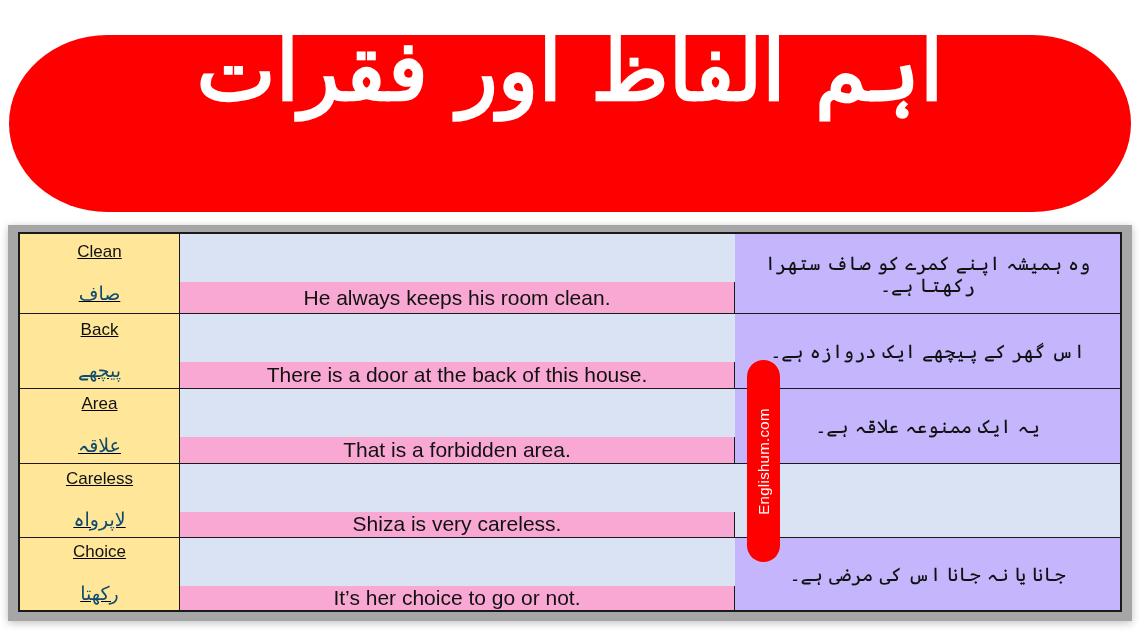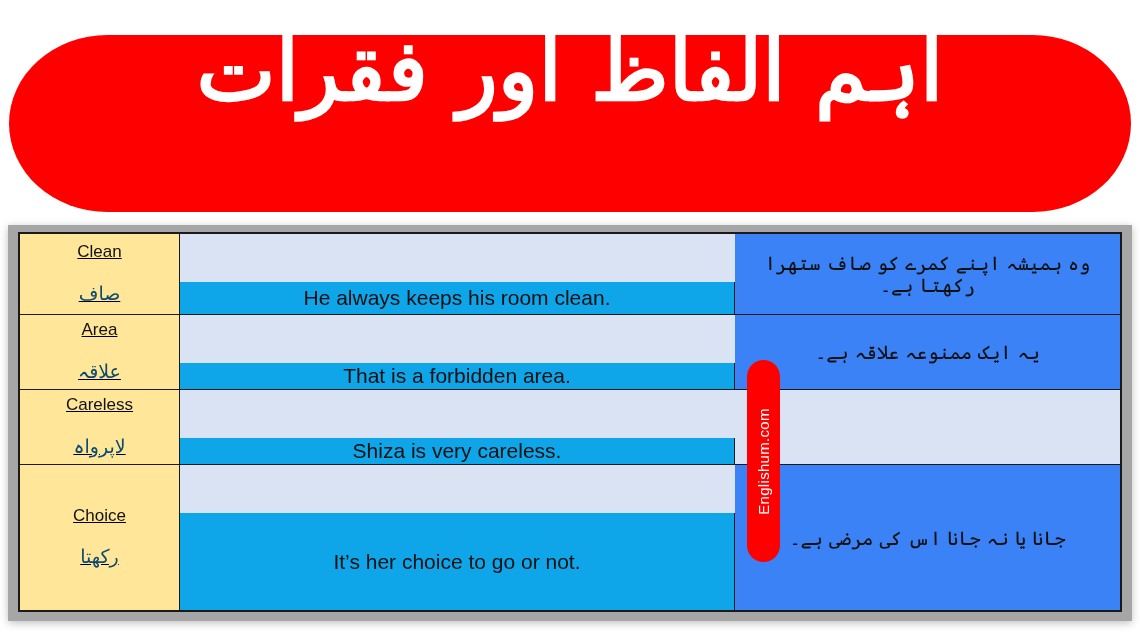--- a/index.html
+++ b/index.html
@@ -5,22 +5,22 @@
   html, body { margin:0; padding:0; }
   body { width:1140px; height:641px; background:#ffffff; position:relative; overflow:hidden; font-family:"Liberation Sans", sans-serif; }
   .banner { position:absolute; left:9px; top:35px; width:1122px; height:177px; background:#ff0000; border-radius:100px / 90px; display:flex; align-items:flex-start; justify-content:center; }
   .banner-title { color:#ffffff; font-family:"DejaVu Serif", serif; font-size:84px; font-weight:bold; direction:rtl; line-height:1; margin-top:-6px; }
   .frame { position:absolute; left:8px; top:225px; width:1124px; height:396px; background:#a6a6a6; box-shadow:0 2px 8px rgba(0,0,0,0.25); }
   .table { position:absolute; left:18px; top:232px; width:1104px; height:380px; border:2px solid #1a1a1a; box-sizing:border-box; display:flex; flex-direction:column; background:#dae3f3; }
   .row { display:flex; border-bottom:1.5px solid #1a1a1a; box-sizing:border-box; }
   .row:last-child { border-bottom:none;justify-content:space-between; }
   .cell { box-sizing:border-box; display:flex; align-items:center; justify-content:center; text-align:center; }
   .c-word { width:160px; background:#ffe699; border-right:1.5px solid #1a1a1a; flex-direction:column; gap:18px;text-decoration:underline; }
-  .c-en { width:555px; background:#0ea5e9; border-right:1.5px solid #1a1a1a; font-size:21px; color:#111;margin-top:48px; }
-  .c-ur { flex:1; background:#3b82f6; font-family:"DejaVu Serif", serif; font-size:19px; direction:rtl; color:#111; }
+  .c-en { width:555px; background:#f9a8d4; border-right:1.5px solid #1a1a1a; font-size:21px; color:#111;margin-top:48px; }
+  .c-ur { flex:1; background:#c4b5fd; font-family:"DejaVu Serif", serif; font-size:19px; direction:rtl; color:#111; }
   .word-en { font-size:17px; color:#111; line-height:1.2; }
   .word-ur { font-family:"DejaVu Serif", serif; font-size:19px; direction:rtl; color:#0c4a6e; line-height:1.3; }
   .pill { position:absolute; left:747px; top:360px; width:33px; height:202px; background:#ff0000; border-radius:17px; display:flex; align-items:center; justify-content:center; }
   .pill-text { color:#ffffff; font-size:15px; transform:rotate(-90deg); white-space:nowrap; letter-spacing:0.3px; }
 </style>
 </head>
 <body>
 
 <div class="banner">
   <div class="banner-title">اہم الفاظ اور فقرات</div>
@@ -29,20 +29,28 @@
 <div class="frame"></div>
 
 <div class="table">
   <div class="row" style="height:81px">
     <div class="cell c-word">
       <div class="word-en">Clean</div>
       <div class="word-ur">صاف</div>
     </div>
     <div class="cell c-en">He always keeps his room clean.</div>
     <div class="cell c-ur">وہ ہمیشہ اپنے کمرے کو صاف ستھرا رکھتا ہے۔</div>
+  </div>
+  <div class="row" style="height:75px">
+    <div class="cell c-word">
+      <div class="word-en">Back</div>
+      <div class="word-ur">پیچھے</div>
+    </div>
+    <div class="cell c-en">There is a door at the back of this house.</div>
+    <div class="cell c-ur">اس گھر کے پیچھے ایک دروازہ ہے۔</div>
   </div>
   <div class="row" style="height:75px">
     <div class="cell c-word">
       <div class="word-en">Area</div>
       <div class="word-ur">علاقہ</div>
     </div>
     <div class="cell c-en">That is a forbidden area.</div>
     <div class="cell c-ur">یہ ایک ممنوعہ علاقہ ہے۔</div>
   </div>
   <div class="row" style="height:75px">

